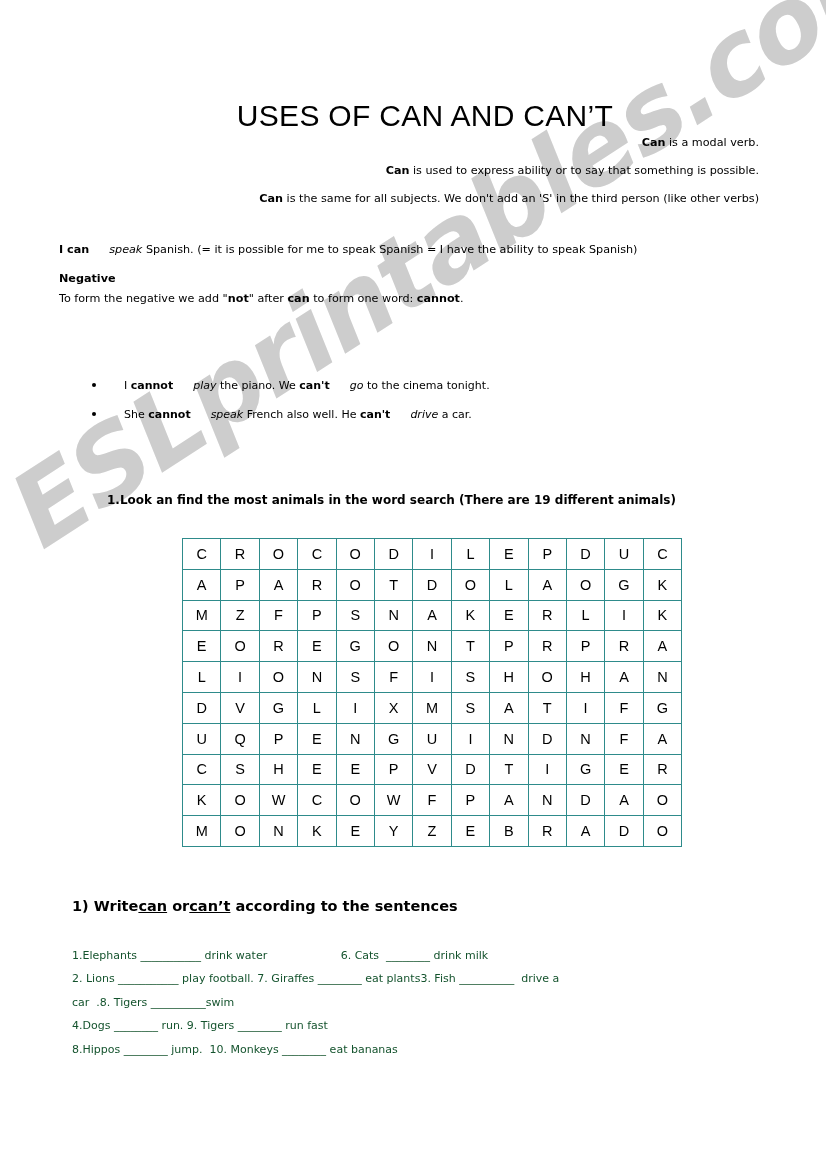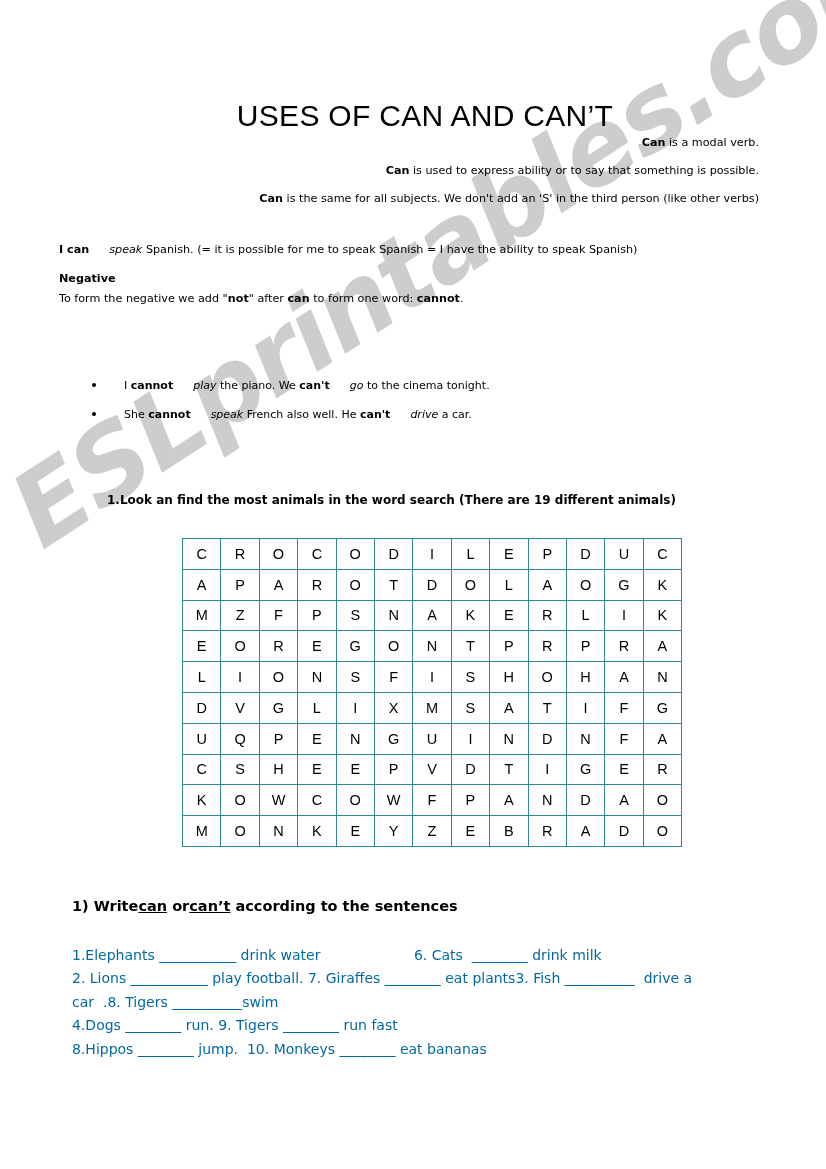--- a/index.html
+++ b/index.html
@@ -171,23 +171,23 @@
     white-space: nowrap;
   }
   .ex2-head .u { text-decoration: underline; }
 
   .sentences {
     position: absolute;
     left: 60px;
     top: 944px;
     width: 740px;
     font-family: "DejaVu Sans", sans-serif;
-    font-size: 14px;
+    font-size: 11px;
     line-height: 23.4px;
-    color: #0369a1;
+    color: #14532d;
   }
   .sentences .ln { display: block; white-space: pre-wrap; }
 </style>
 </head>
 <body>
 
 <div id="page">
 
   <div id="watermark">
     <div class="wm-text">ESLprintables.com</div>

